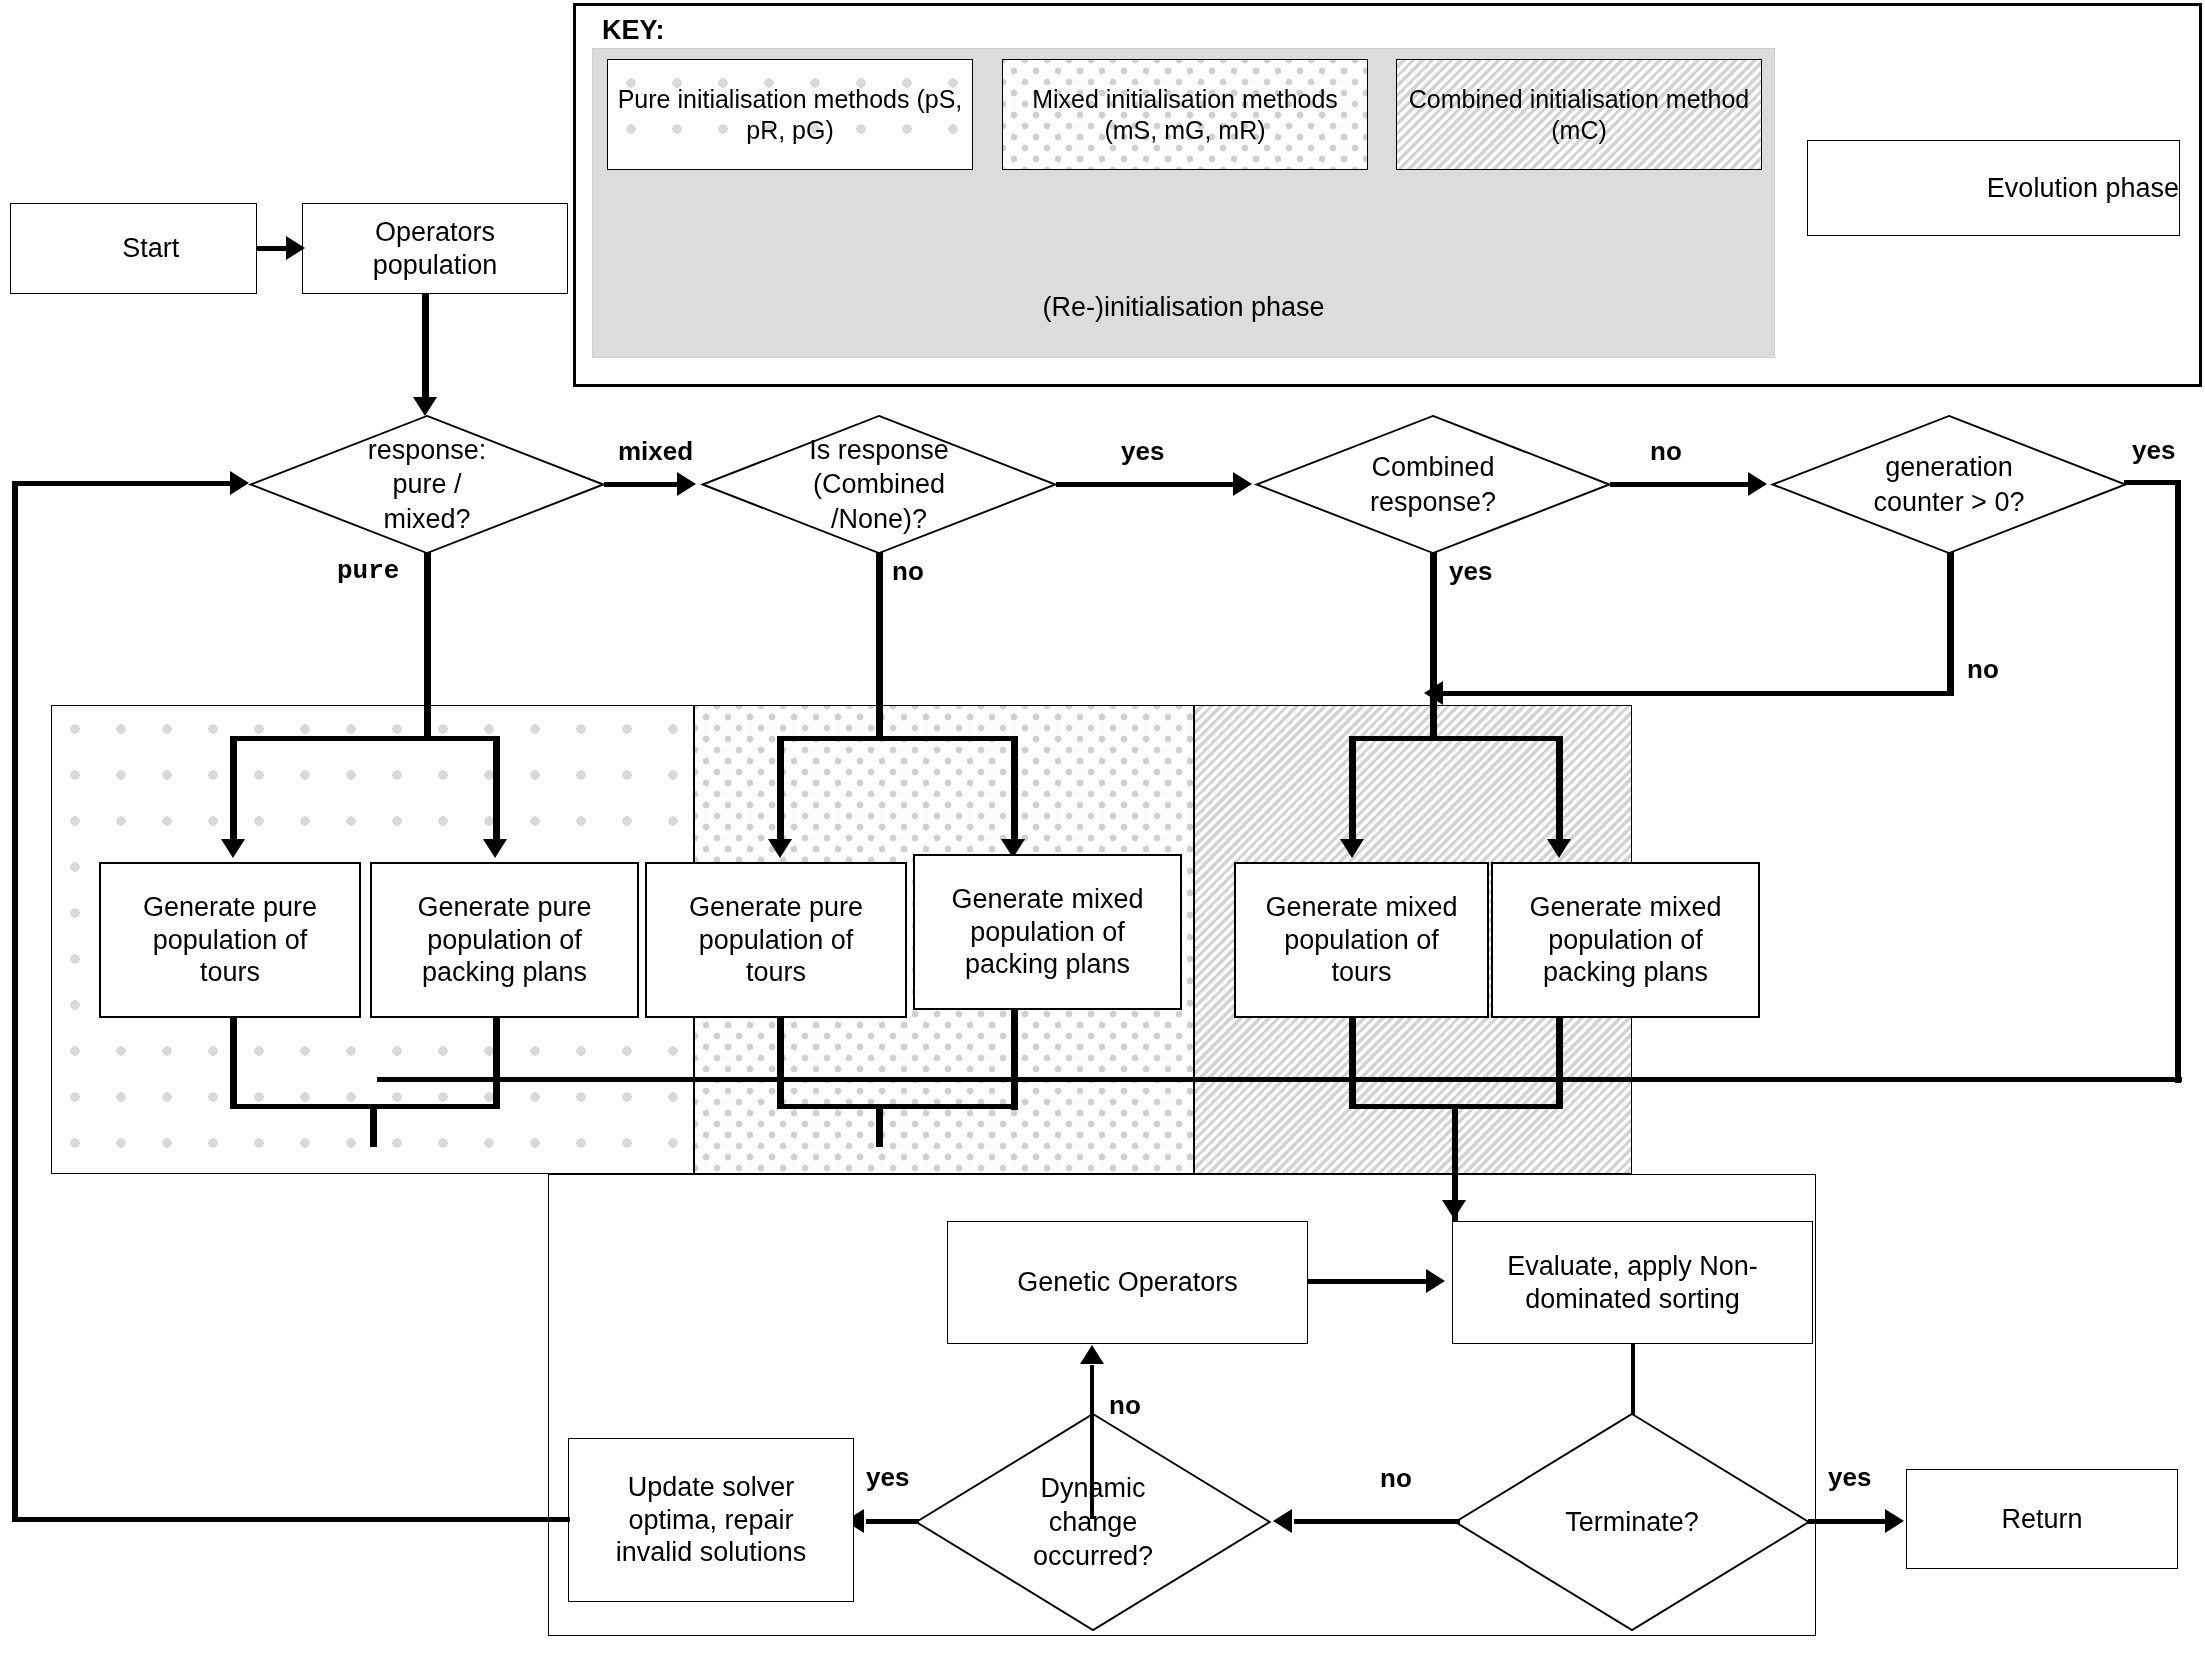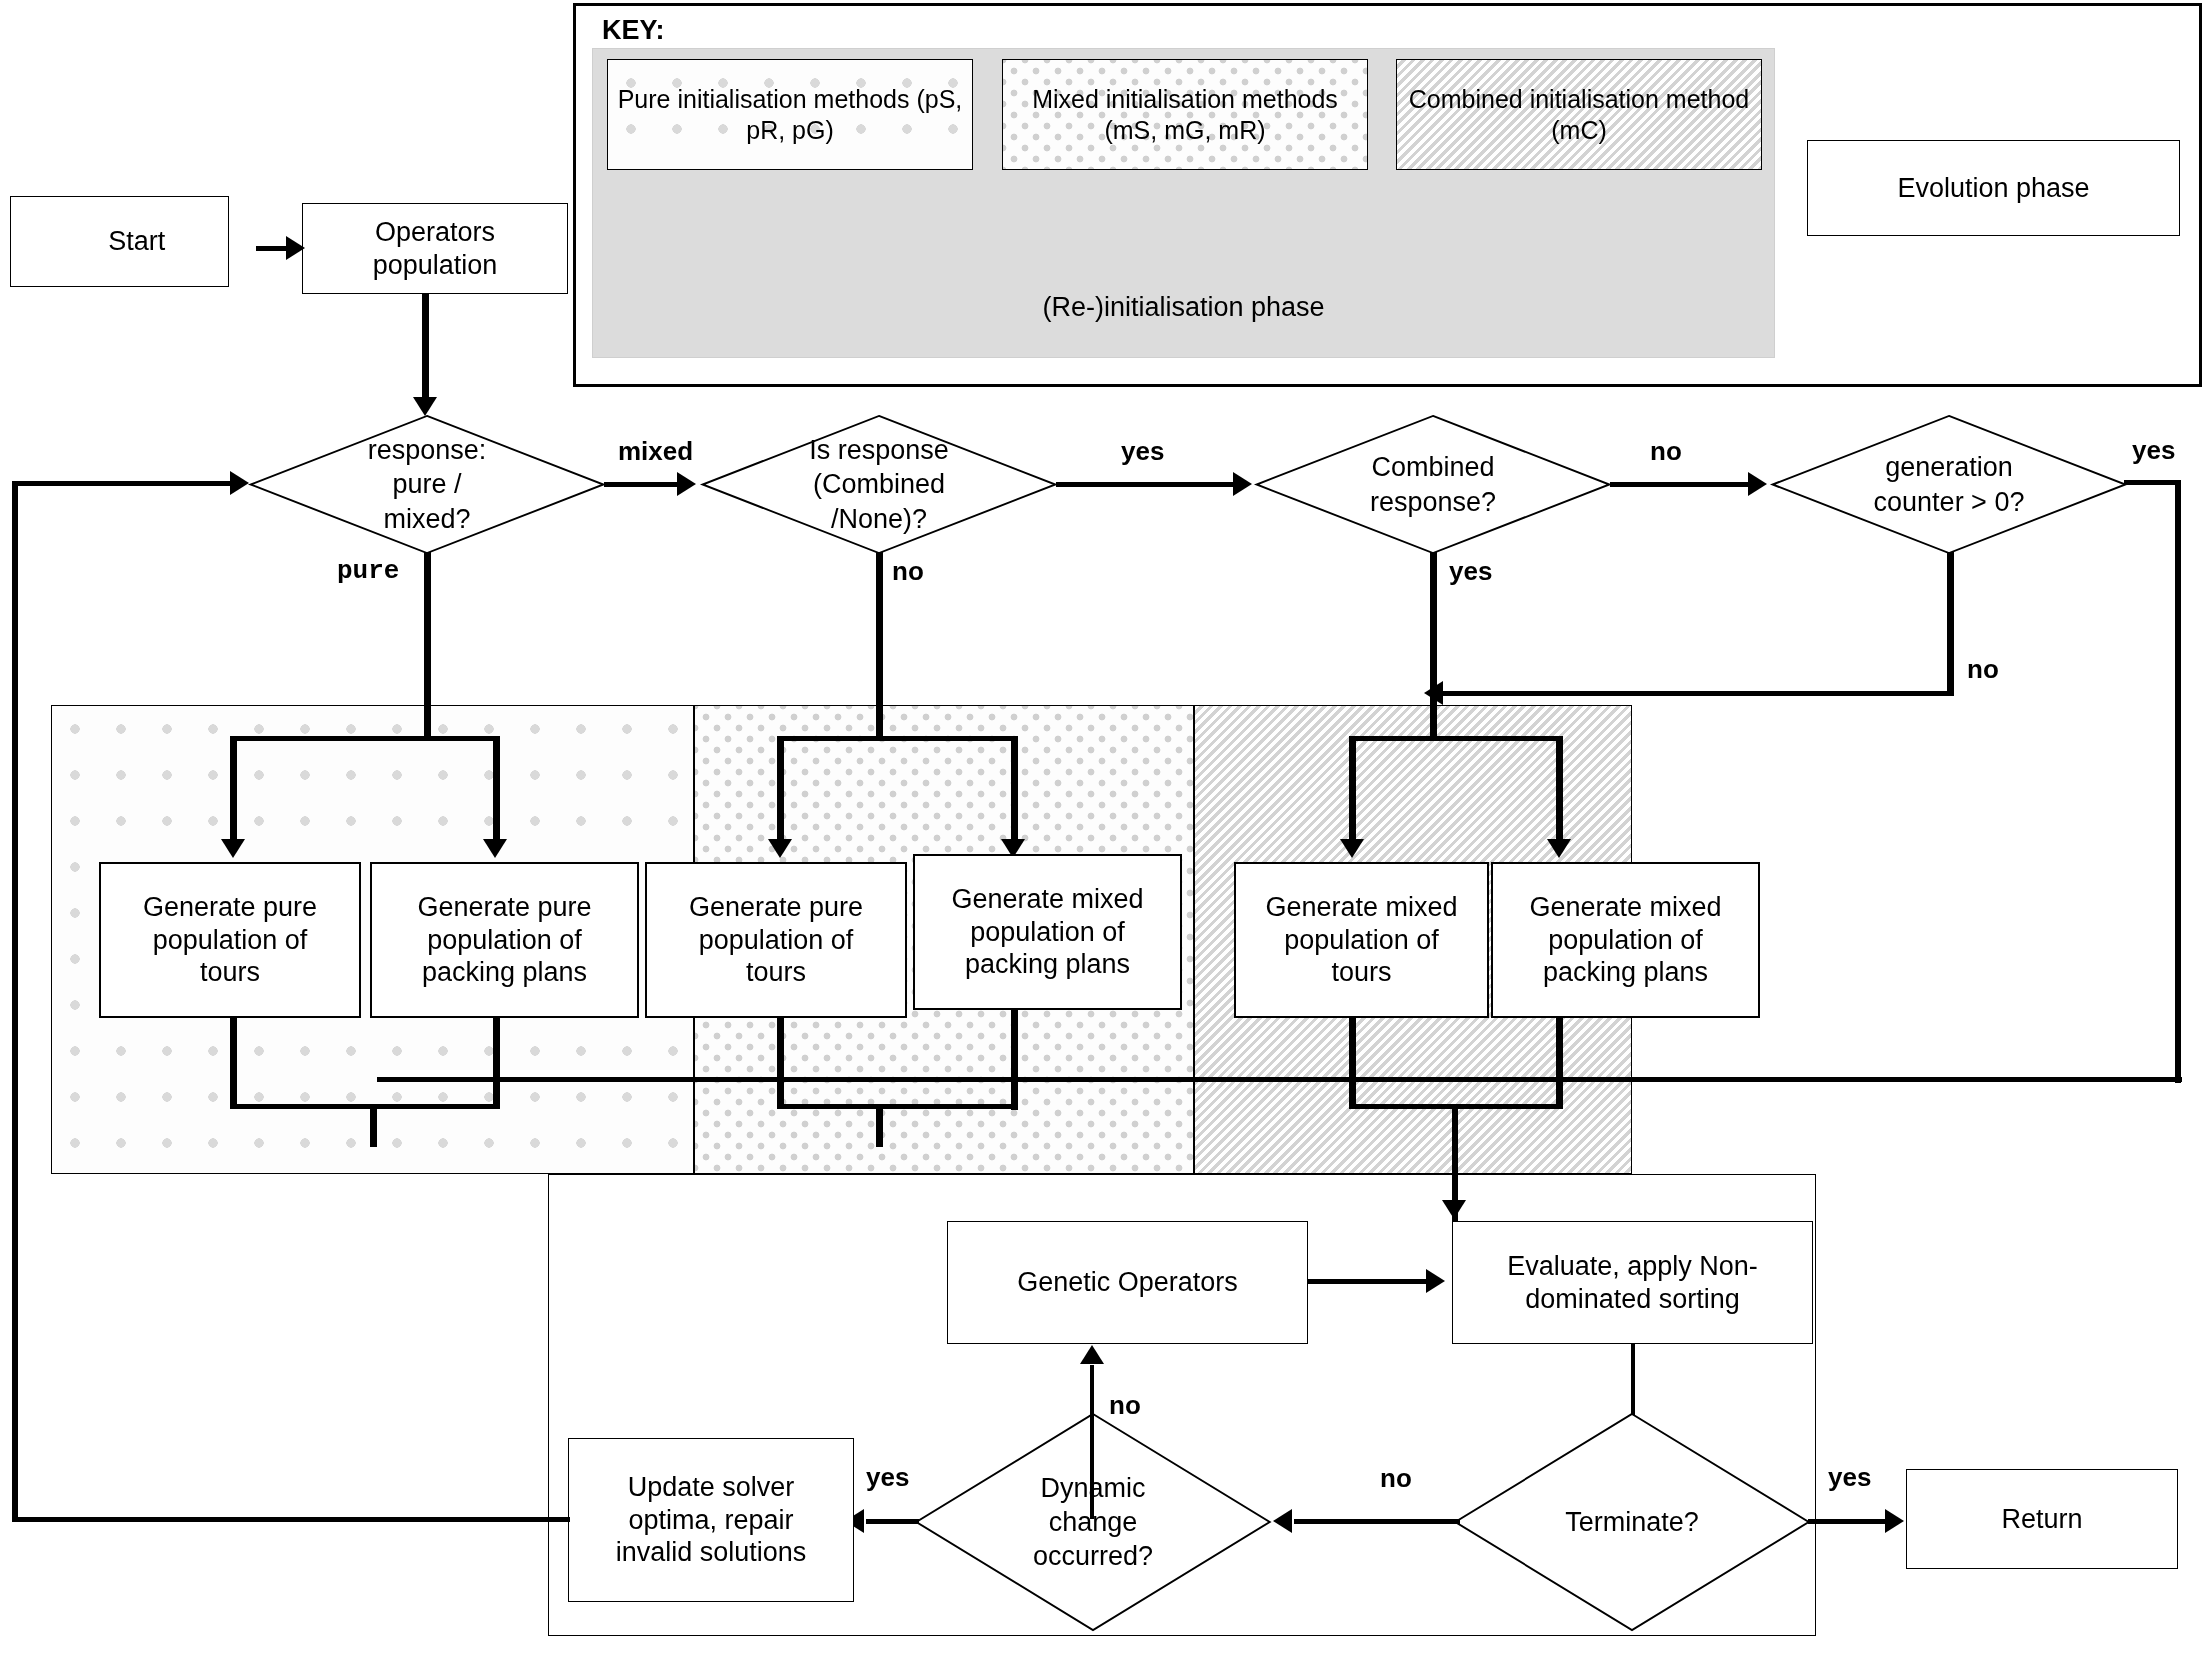--- a/index.html
+++ b/index.html
@@ -41,21 +41,21 @@
     background-image:repeating-linear-gradient(135deg,#ffffff 0 3.4px,#d3d3d3 3.4px 6.7px);}
 
   .keybox{position:absolute;box-sizing:border-box;border:3.4px solid #000;background:#fff;}
   .keytitle{position:absolute;font-size:27px;font-weight:bold;color:#000;}
   .keygray{position:absolute;box-sizing:border-box;background:#dcdcdc;border:0.5px solid #cfcfcf;}
   .keyitem{position:absolute;box-sizing:border-box;border:1.9px solid #000;
            display:flex;align-items:center;justify-content:center;text-align:center;
            font-size:25px;line-height:1.24;color:#000;padding:1.9px 3.8px;}
   .keyphase{position:absolute;width:100%;text-align:center;font-size:27px;color:#000;}
   .evobox{position:absolute;box-sizing:border-box;border:1.9px solid #000;background:#fff;
-          display:flex;align-items:center;justify-content:center;font-size:27px;color:#000;}
+          display:flex;align-items:center;justify-content:flex-end;font-size:27px;color:#000;}
   .evophase{position:absolute;box-sizing:border-box;border:1.9px solid #000;background:transparent;}
 </style>
 </head>
 <body>
 
 <div id="stage">
 
   <div class="keybox" style="left:573px;top:2.9px;width:1629px;height:384px;">
   </div>
   <div class="keytitle" style="left:602px;top:15.4px;">KEY:</div>
@@ -77,21 +77,21 @@
   <div class="evobox" style="left:1807px;top:140px;width:373px;height:96px;">
     <span>Evolution phase</span>
   </div>
 
   <div class="evophase" style="left:548px;top:1174px;width:1268px;height:462px;"></div>
 
   <div class="panel pat-pure" style="left:51px;top:705px;width:643px;height:469px;"></div>
   <div class="panel pat-mixed" style="left:694px;top:705px;width:500px;height:469px;"></div>
   <div class="panel pat-comb" style="left:1194px;top:705px;width:438px;height:469px;"></div>
 
-  <div class="node thin" style="left:9.6px;top:196px;width:219px;height:91px;padding-left:40px;">
+  <div class="node thin" style="left:9.6px;top:203px;width:247px;height:91px;padding-left:40px;">
     <span>Start</span>
   </div>
 
   <div class="node thin" style="left:302px;top:203px;width:266px;height:91px;white-space:pre-line;">
     <span>Operators
 population</span>
   </div>
 
   <div class="ln h" style="left:256px;top:246px;width:31px;"></div>
   <div class="arw right" style="left:286px;top:236px;"></div>

